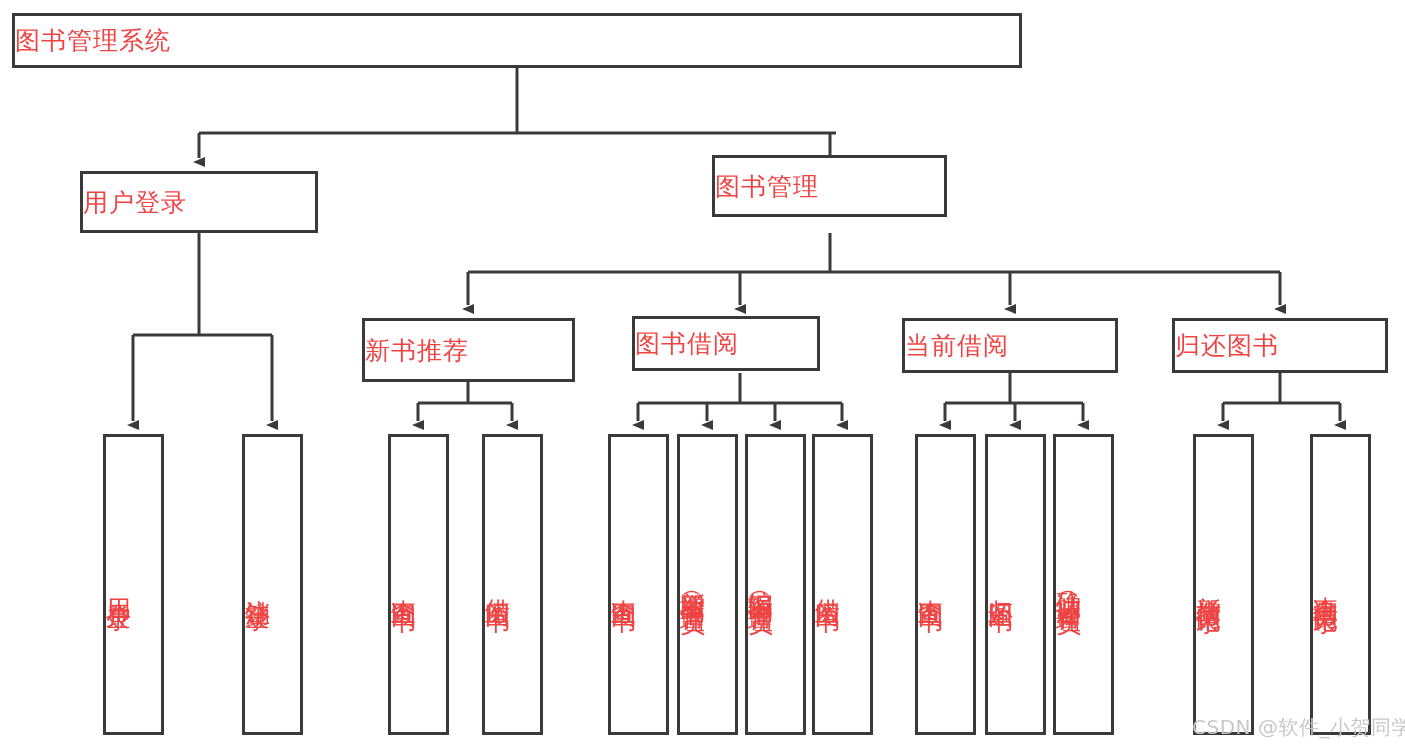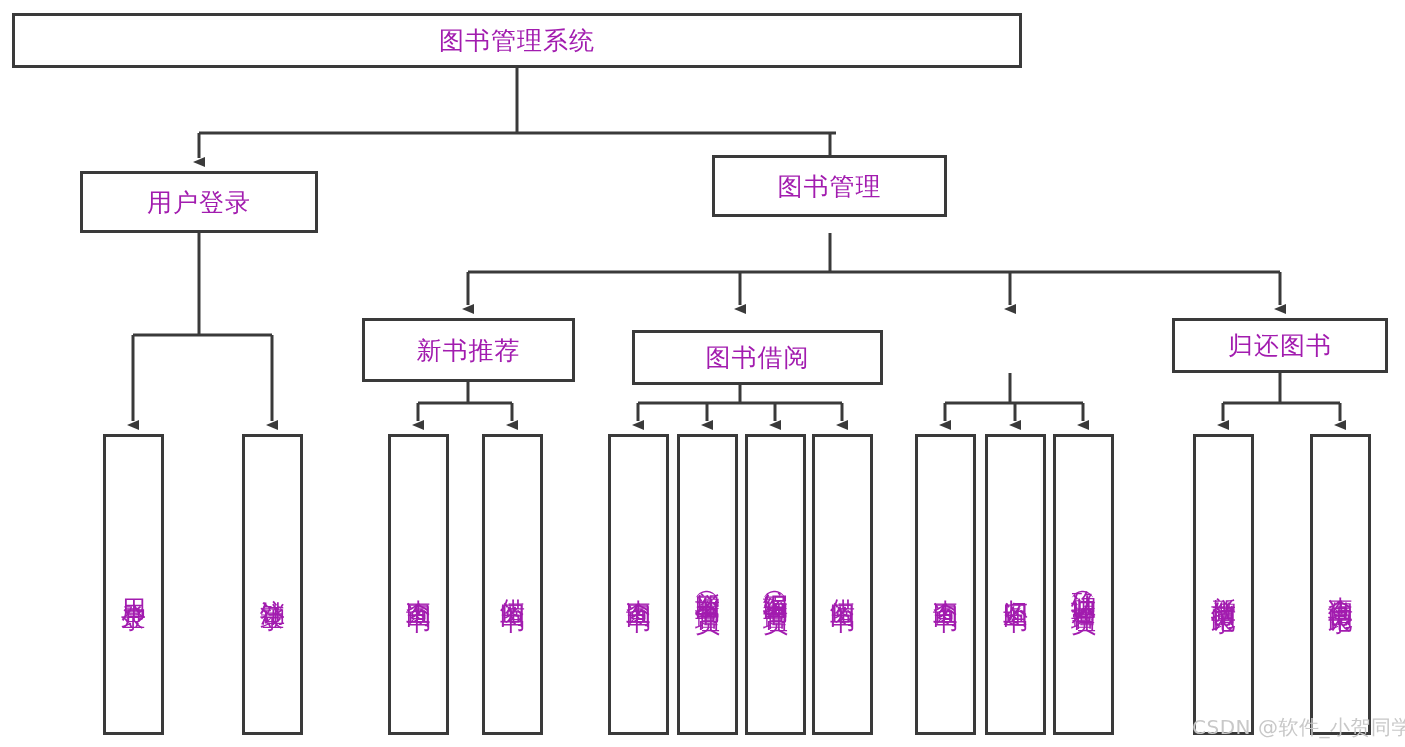--- a/index.html
+++ b/index.html
@@ -17,22 +17,22 @@
     background: #ffffff;
     overflow: hidden;
   }
   .node {
     position: absolute;
     box-sizing: border-box;
     background: #ffffff;
     border: 3px solid #3a3a3a;
     display: flex;
     align-items: center;
-    justify-content: center;
-    color: #a21caf;
+    justify-content: flex-start;
+    color: #ef4444;
   }
   .node.h-node {
     font-size: 25px;
     letter-spacing: 1px;
   }
   .node.v-node {
     font-size: 25px;
   }
   .v-label {
     writing-mode: vertical-rl;
@@ -129,22 +129,25 @@
   <div class="node h-node" style="left:80px; top:171px; width:238px; height:62px;">
     <span class="h-label">用户登录</span>
   </div>
   <div class="node h-node" style="left:712px; top:155px; width:235px; height:62px;">
     <span class="h-label">图书管理</span>
   </div>
 
   <div class="node h-node" style="left:362px; top:318px; width:213px; height:64px;">
     <span class="h-label">新书推荐</span>
   </div>
-  <div class="node h-node" style="left:632px; top:330px; width:251px; height:55px;">
+  <div class="node h-node" style="left:632px; top:316px; width:188px; height:55px;">
     <span class="h-label">图书借阅</span>
+  </div>
+  <div class="node h-node" style="left:902px; top:318px; width:216px; height:55px;">
+    <span class="h-label">当前借阅</span>
   </div>
   <div class="node h-node" style="left:1172px; top:318px; width:216px; height:55px;">
     <span class="h-label">归还图书</span>
   </div>
 
   <div class="node v-node" style="left:103px; top:434px; width:61px; height:301px;">
     <span class="v-label">用户登录</span>
   </div>
   <div class="node v-node" style="left:242px; top:434px; width:61px; height:301px;">
     <span class="v-label">注销登录</span>

